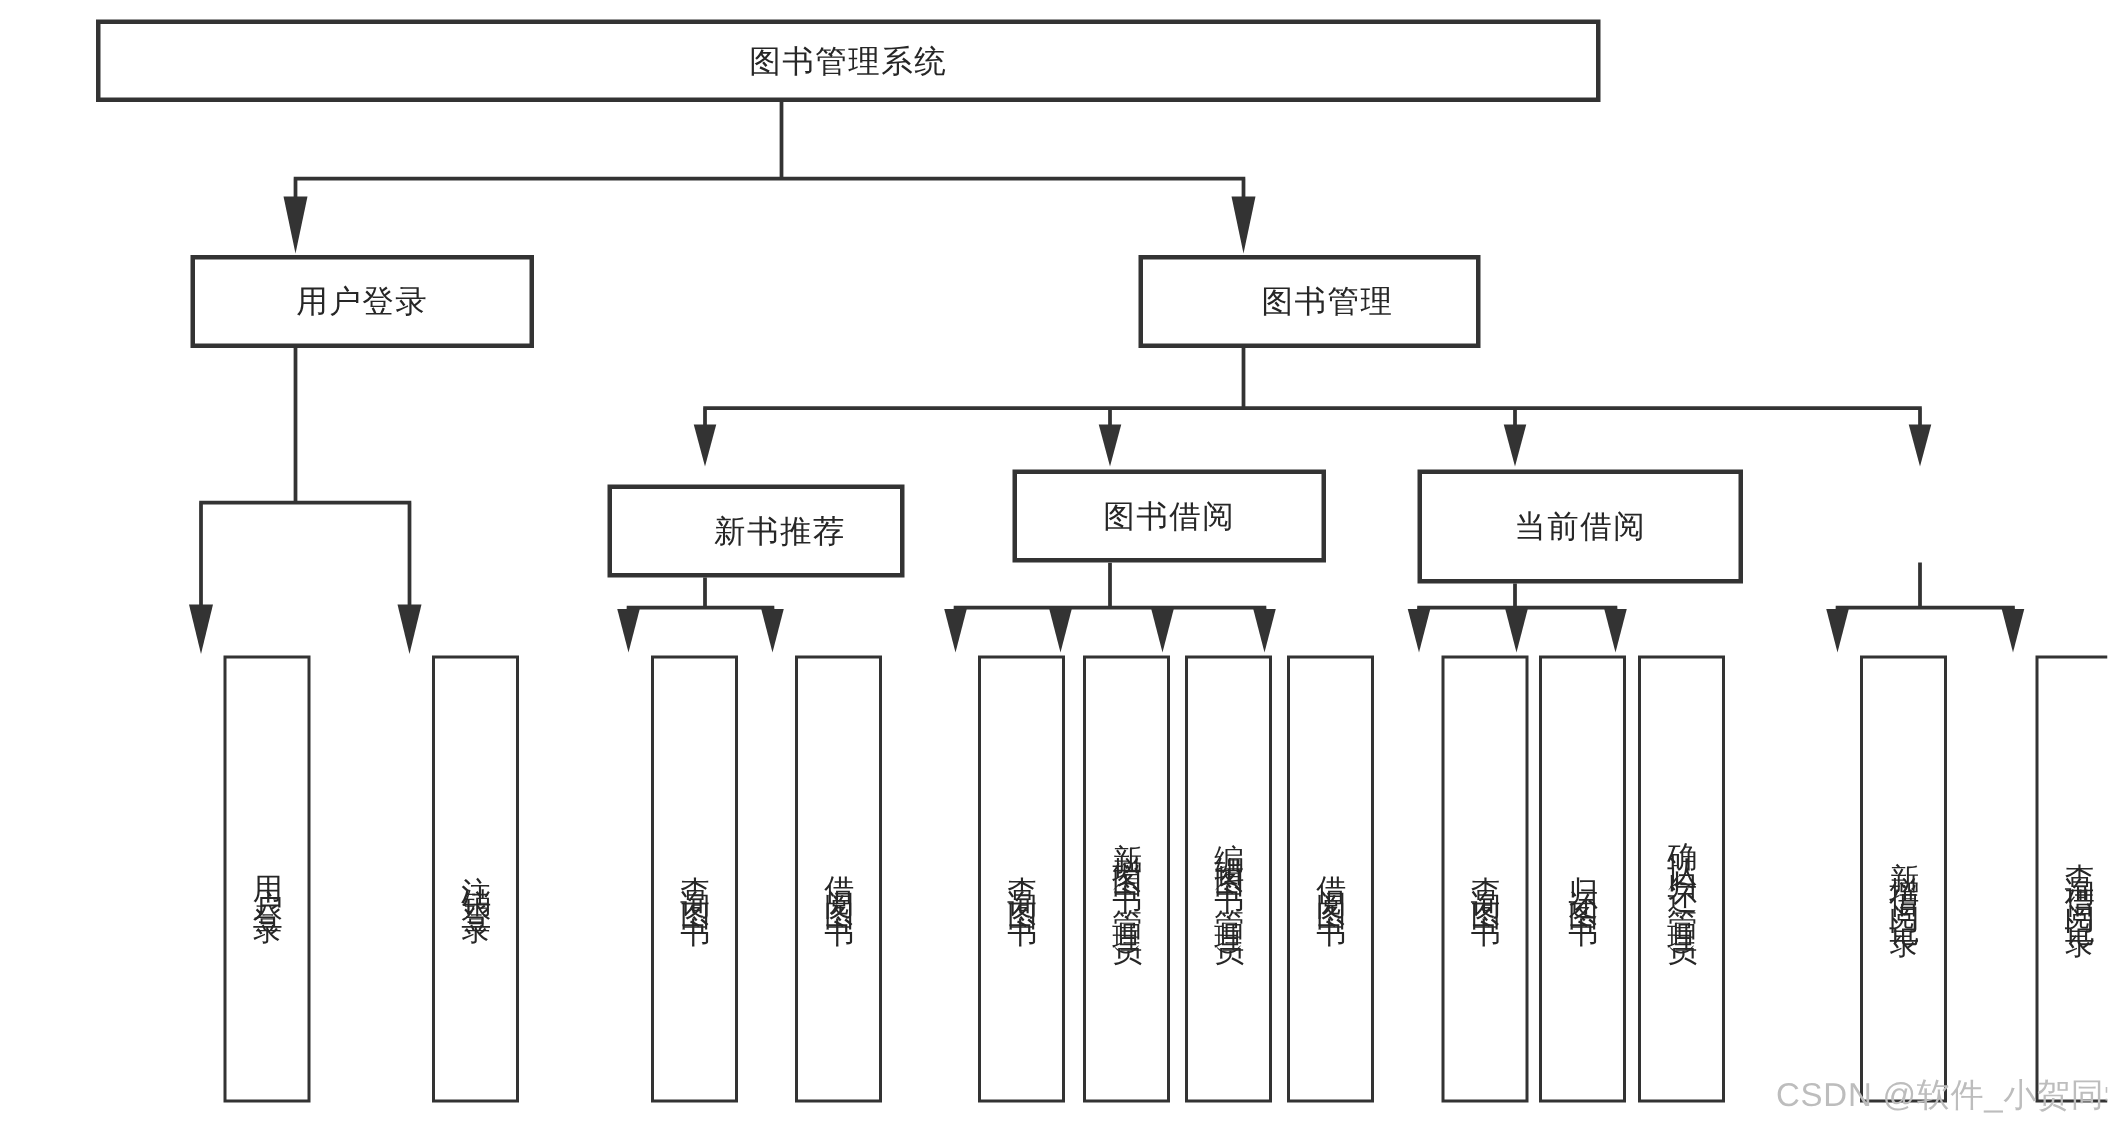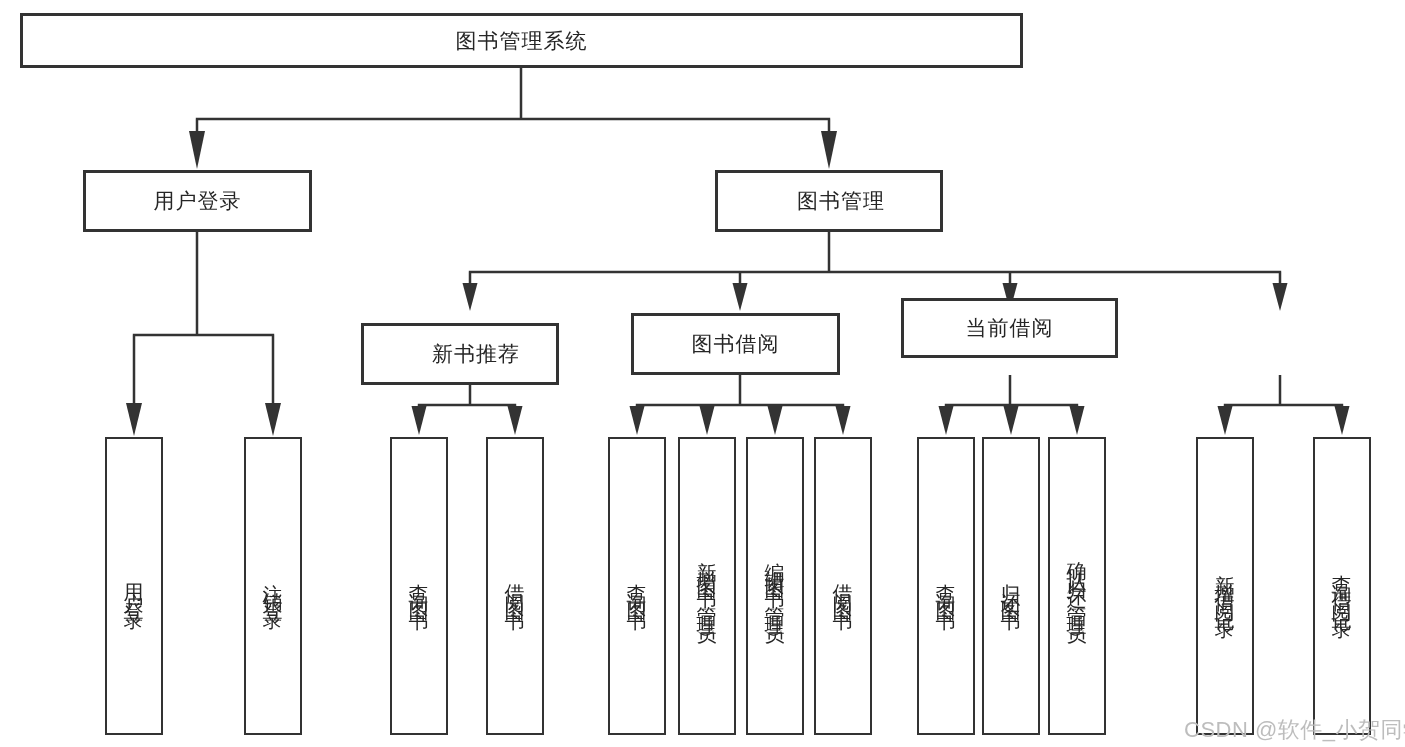--- a/index.html
+++ b/index.html
@@ -23,20 +23,21 @@
   .box{
     position:absolute;
     border:3px solid var(--line);
     background:var(--background);
     display:flex;align-items:center;justify-content:center;
     color:var(--text);
     font-size:21px;
     z-index:1;
     text-align:center;
     letter-spacing:1px;
+    margin-left:44px;
   }
   .leaf{
     border-width:2.5px;
     z-index:1;
   }
   .vtext{
     writing-mode:vertical-rl;
     text-orientation:mixed;
     font-size:20px;
     letter-spacing:9px;
@@ -118,21 +119,21 @@
   <div class="box" style="left:715px;top:170px;width:228px;height:62px;padding-left:24px;">
     <span>图书管理</span>
   </div>
 
   <div class="box" style="left:361px;top:323px;width:198px;height:62px;padding-left:32px;">
     <span>新书推荐</span>
   </div>
   <div class="box" style="left:631px;top:313px;width:209px;height:62px;">
     <span>图书借阅</span>
   </div>
-  <div class="box" style="left:901px;top:298px;width:217px;height:60px;">
+  <div class="box" style="left:901px;top:313px;width:217px;height:76px;">
     <span>当前借阅</span>
   </div>
 
   <div class="box leaf" style="left:105px;top:437px;width:58px;height:298px;">
     <span class="vtext">用户登录</span>
   </div>
   <div class="box leaf" style="left:244px;top:437px;width:58px;height:298px;">
     <span class="vtext">注销登录</span>
   </div>
 

